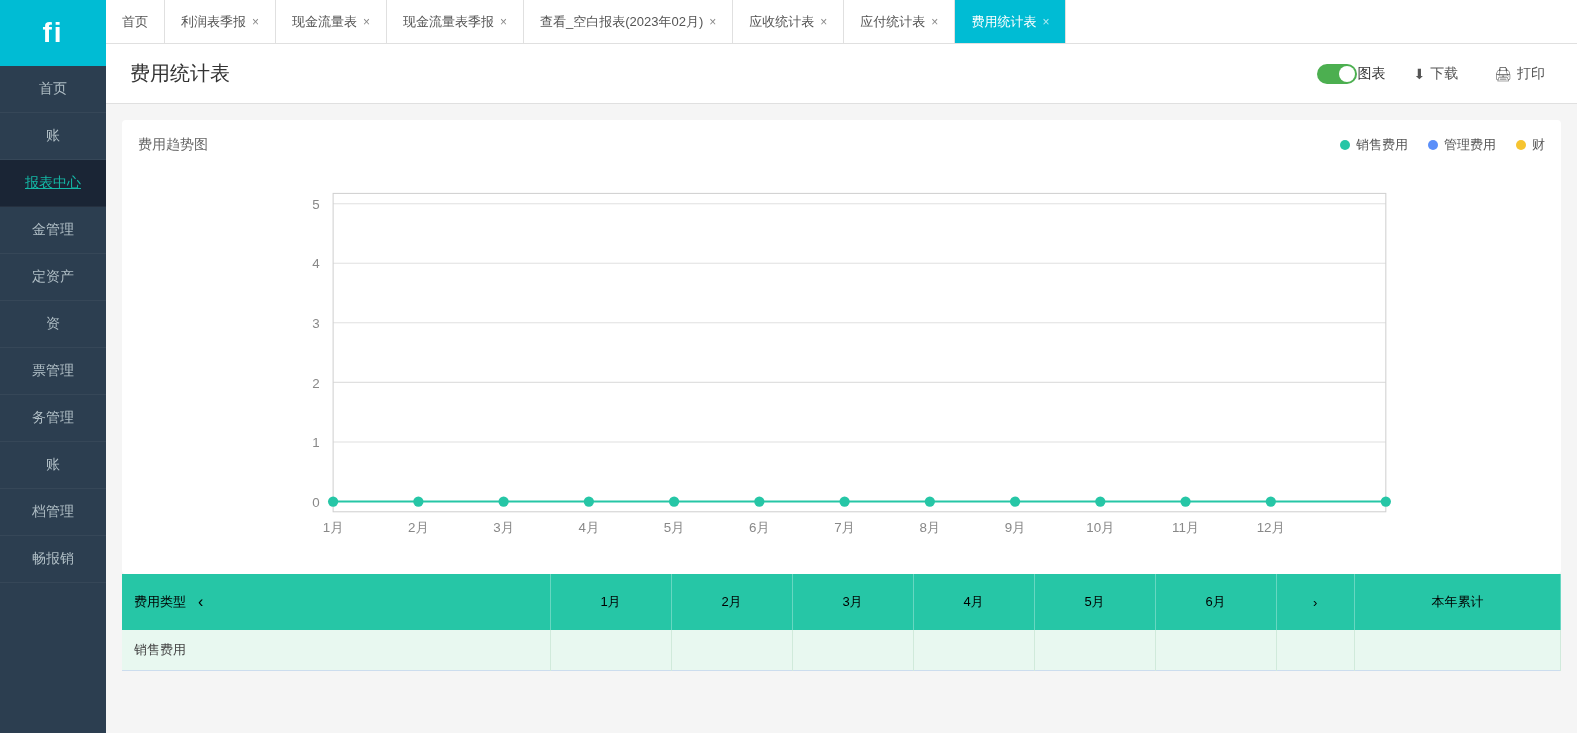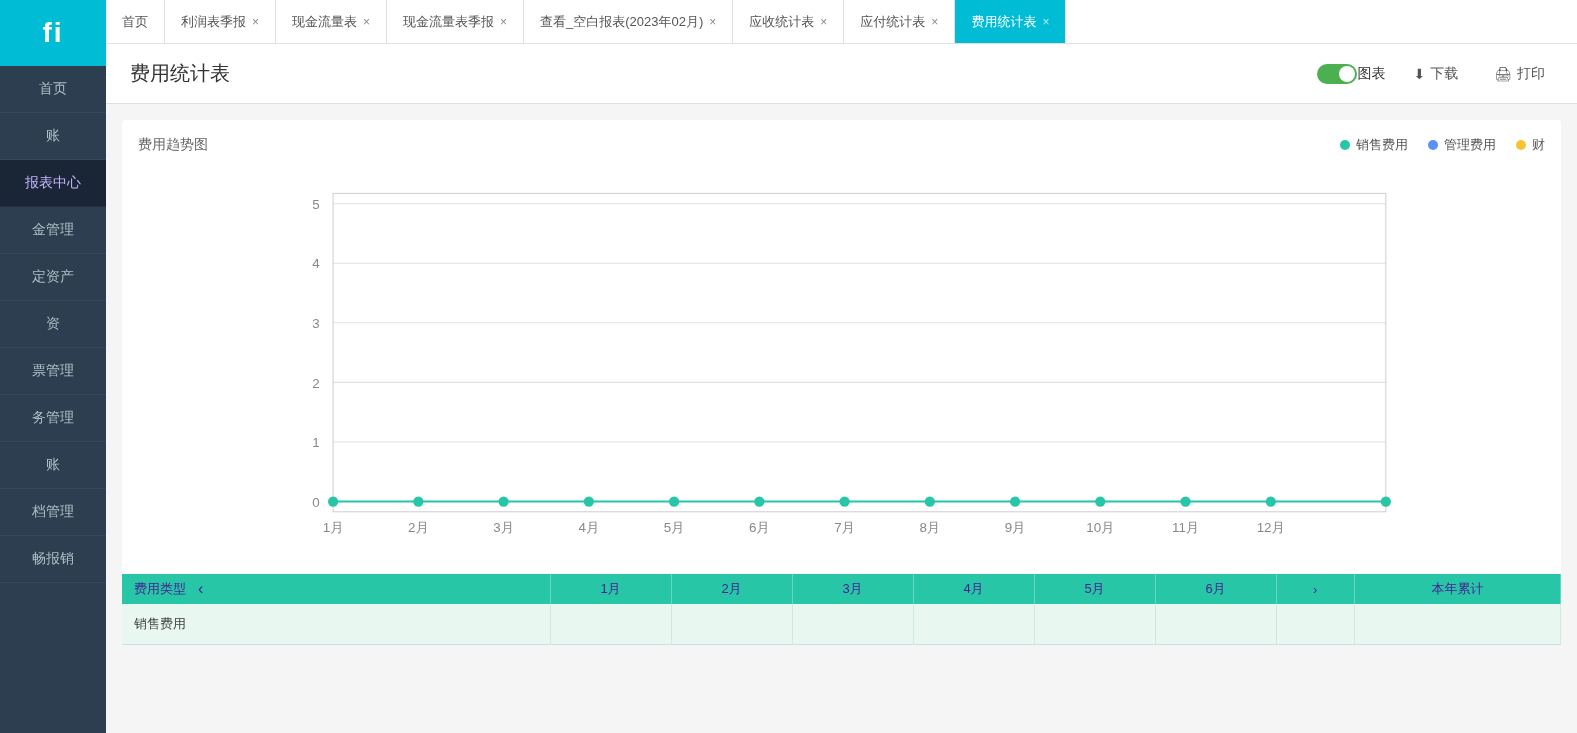--- a/index.html
+++ b/index.html
@@ -26,21 +26,21 @@
       letter-spacing: 2px;
     }
     .sidebar-item {
       padding: 14px 0;
       color: #b0bec5;
       font-size: 14px;
       text-align: center;
       cursor: pointer;
       border-bottom: 1px solid rgba(255,255,255,0.05);
     }
-    .sidebar-item.active { background: #1a2535; color: #c4b5fd; }
+    .sidebar-item.active { background: #1a2535; color: #14b8a6; text-decoration: underline; }
 
     
     .main {
       flex: 1;
       display: flex;
       flex-direction: column;
       overflow: hidden;
     }
 
     
@@ -194,22 +194,22 @@
     .table-section {
       margin: 0 16px 16px;
     }
     .data-table {
       width: 100%;
       border-collapse: collapse;
       font-size: 13px;
     }
     .data-table thead tr {
       background: #26c6a6;
-      color: #4c1d95;
-      height: 30px;
+      color: #000000;
+      height: 56px;
     }
     .data-table thead th {
       padding: 0 12px;
       font-weight: normal;
       text-align: center;
       border-right: 1px solid rgba(255,255,255,0.3);
     }
     .data-table thead th:first-child {
       text-align: left;
       min-width: 160px;

